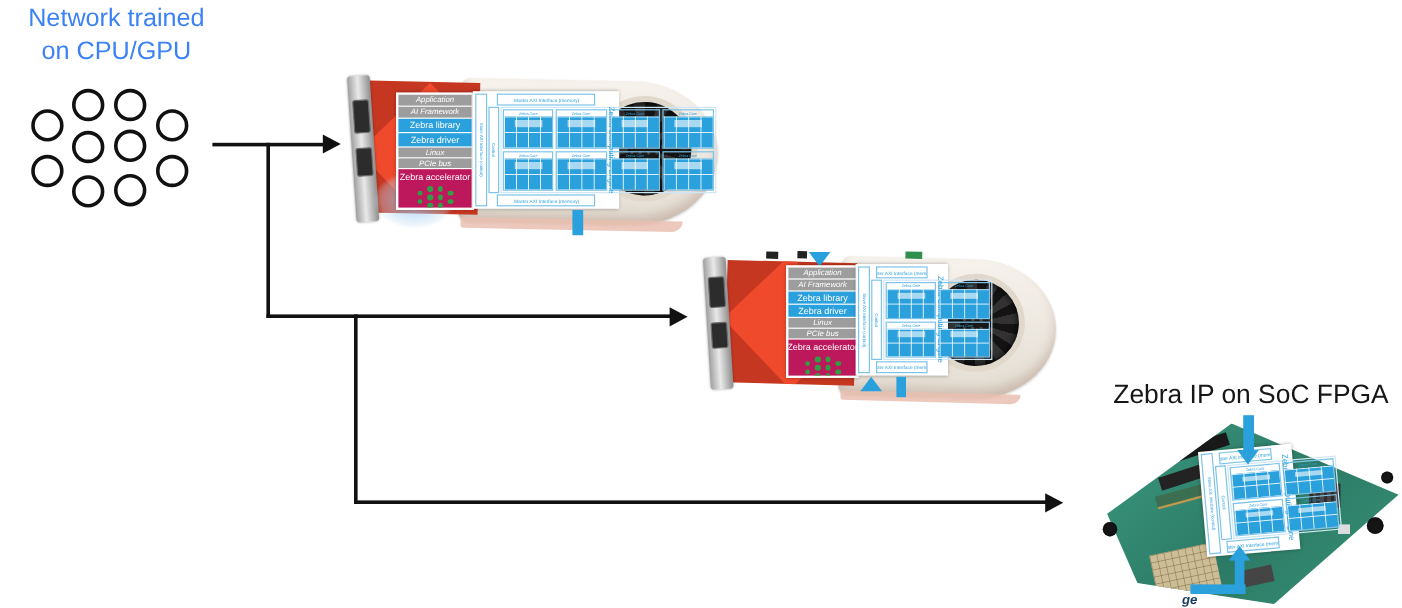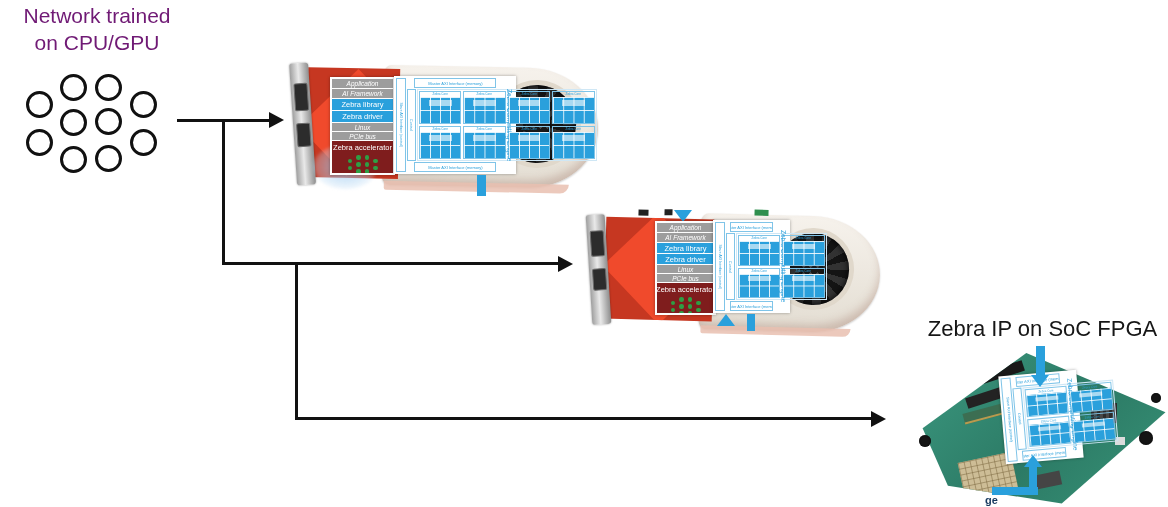--- a/index.html
+++ b/index.html
@@ -1,20 +1,20 @@
 <!DOCTYPE html>
 <html><head>
 <meta charset="utf-8">
 <style>
   html,body{margin:0;padding:0;background:#fff;}
   .canvas{position:relative;width:1168px;height:507px;background:#fff;overflow:hidden;
           font-family:"Liberation Sans",sans-serif;color:#1a1a1a;}
   
   .nn-circle{position:absolute;width:27px;height:27px;border:3px solid #111;border-radius:50%;box-sizing:border-box;background:#fff;}
-  .net-label{position:absolute;left:2px;top:3px;width:190px;text-align:center;font-size:21px;line-height:1.27;color:#701a75;}
+  .net-label{position:absolute;left:2px;top:3px;width:190px;text-align:center;font-size:21px;line-height:1.27;color:#3b82f6;}
   
   .line{position:absolute;background:#111;}
   .head-right{position:absolute;width:0;height:0;border-top:8px solid transparent;border-bottom:8px solid transparent;border-left:15px solid #111;}
   
   .title{position:absolute;font-size:22px;text-align:center;white-space:nowrap;color:#161616;}
   
   .card{position:absolute;}
   .bracket{position:absolute;width:19px;background:linear-gradient(90deg,#9f9f9f,#e9e9e9 45%,#8e8e8e);border-radius:3px;box-shadow:0 0 2px rgba(0,0,0,.4);}
   .port{position:absolute;left:3px;width:12px;background:#2c2c2c;border:1px solid #6b6b6b;border-radius:2px;}
   .pcb{position:absolute;background:#c63721;overflow:hidden;}
@@ -24,21 +24,21 @@
   .fan{position:absolute;border-radius:50%;background:repeating-conic-gradient(#141414 0deg 15deg,#323232 15deg 30deg);box-shadow:0 0 0 5px #e0d8cb,inset 0 0 6px #000;}
   .hub{position:absolute;left:50%;top:50%;width:36%;height:36%;transform:translate(-50%,-50%);border-radius:50%;background:#181818;background-image:radial-gradient(#4c4c4c 1px,transparent 1.4px);background-size:7px 7px;box-shadow:inset 0 0 4px #000;}
   .flame{position:absolute;background:radial-gradient(ellipse at center,rgba(150,200,240,.8),rgba(190,220,245,.35) 60%,transparent 75%);border-radius:50%;filter:blur(1px);}
   .chip-deco{position:absolute;background:#2f8f4e;}
   .dark-deco{position:absolute;background:#222;}
   
   .stack-panel{position:absolute;display:flex;flex-direction:column;gap:1px;background:#fdfdfd;padding:2px;box-shadow:0 0 3px rgba(0,0,0,.35);}
   .srow{display:flex;align-items:center;justify-content:center;color:#fff;white-space:nowrap;overflow:hidden;}
   .srow.gray{background:#9d9d9d;font-style:italic;font-size:6.5px;}
   .srow.blue{background:#2aa0dc;font-size:7.5px;}
-  .srow.accel{background:#7f1d1d;flex-direction:column;justify-content:flex-start;padding-top:2px;font-size:7.5px;flex:1;}
+  .srow.accel{background:#be185d;flex-direction:column;justify-content:flex-start;padding-top:2px;font-size:7.5px;flex:1;}
   .dots{display:flex;gap:4px;align-items:center;margin-top:3px;}
   .dcol{display:flex;flex-direction:column;gap:2.5px;}
   .dot{width:4.5px;height:4.5px;border-radius:50%;background:#2f9e44;}
   
   .engine-panel{position:absolute;background:#fff;box-shadow:0 0 3px rgba(0,0,0,.35);display:flex;gap:1px;padding:2px;box-sizing:border-box;}
   .vstrip{border:1px solid #7fc4e8;display:flex;align-items:center;justify-content:center;overflow:hidden;flex:none;}
   .vstrip span{writing-mode:vertical-rl;display:inline-block;font-size:8px;color:#2aa0dc;white-space:nowrap;transform:scale(.45);}
   .engine-main{flex:1;display:flex;flex-direction:column;gap:1px;min-width:0;}
   .axi-box{height:8px;flex:none;border:1px solid #7fc4e8;margin:0 7%;display:flex;align-items:center;justify-content:center;overflow:hidden;}
   .axi-box span{display:inline-block;font-size:8px;color:#2aa0dc;white-space:nowrap;transform:scale(.5);}
@@ -56,21 +56,21 @@
   
   .tri-down{position:absolute;width:0;height:0;border-left:9px solid transparent;border-right:9px solid transparent;border-top:12px solid #2aa0dc;}
   .tri-up{position:absolute;width:0;height:0;border-left:9px solid transparent;border-right:9px solid transparent;border-bottom:12px solid #2aa0dc;}
   .bluebar{position:absolute;background:#2aa0dc;}
   
   .board{position:absolute;left:0;top:0;width:100%;height:100%;
          clip-path:polygon(3% 52%,44% 5%,99% 42%,58% 99%,13% 88%);
          background:linear-gradient(135deg,#3c9a81,#2c7a65 55%,#389478);}
   .bcomp{position:absolute;}
   .foot{position:absolute;border-radius:50%;background:#151515;box-shadow:inset 0 0 2px #000;}
-  .partial-text{position:absolute;font-size:11px;font-weight:bold;color:#16395f;}
+  .partial-text{position:absolute;font-size:11px;font-weight:bold;color:#16395f;font-style:italic;}
 </style>
 </head>
 <body>
 
 <div class="canvas">
 
   <div class="net-label">
     <div>Network trained</div>
     <div>on CPU/GPU</div>
   </div>

